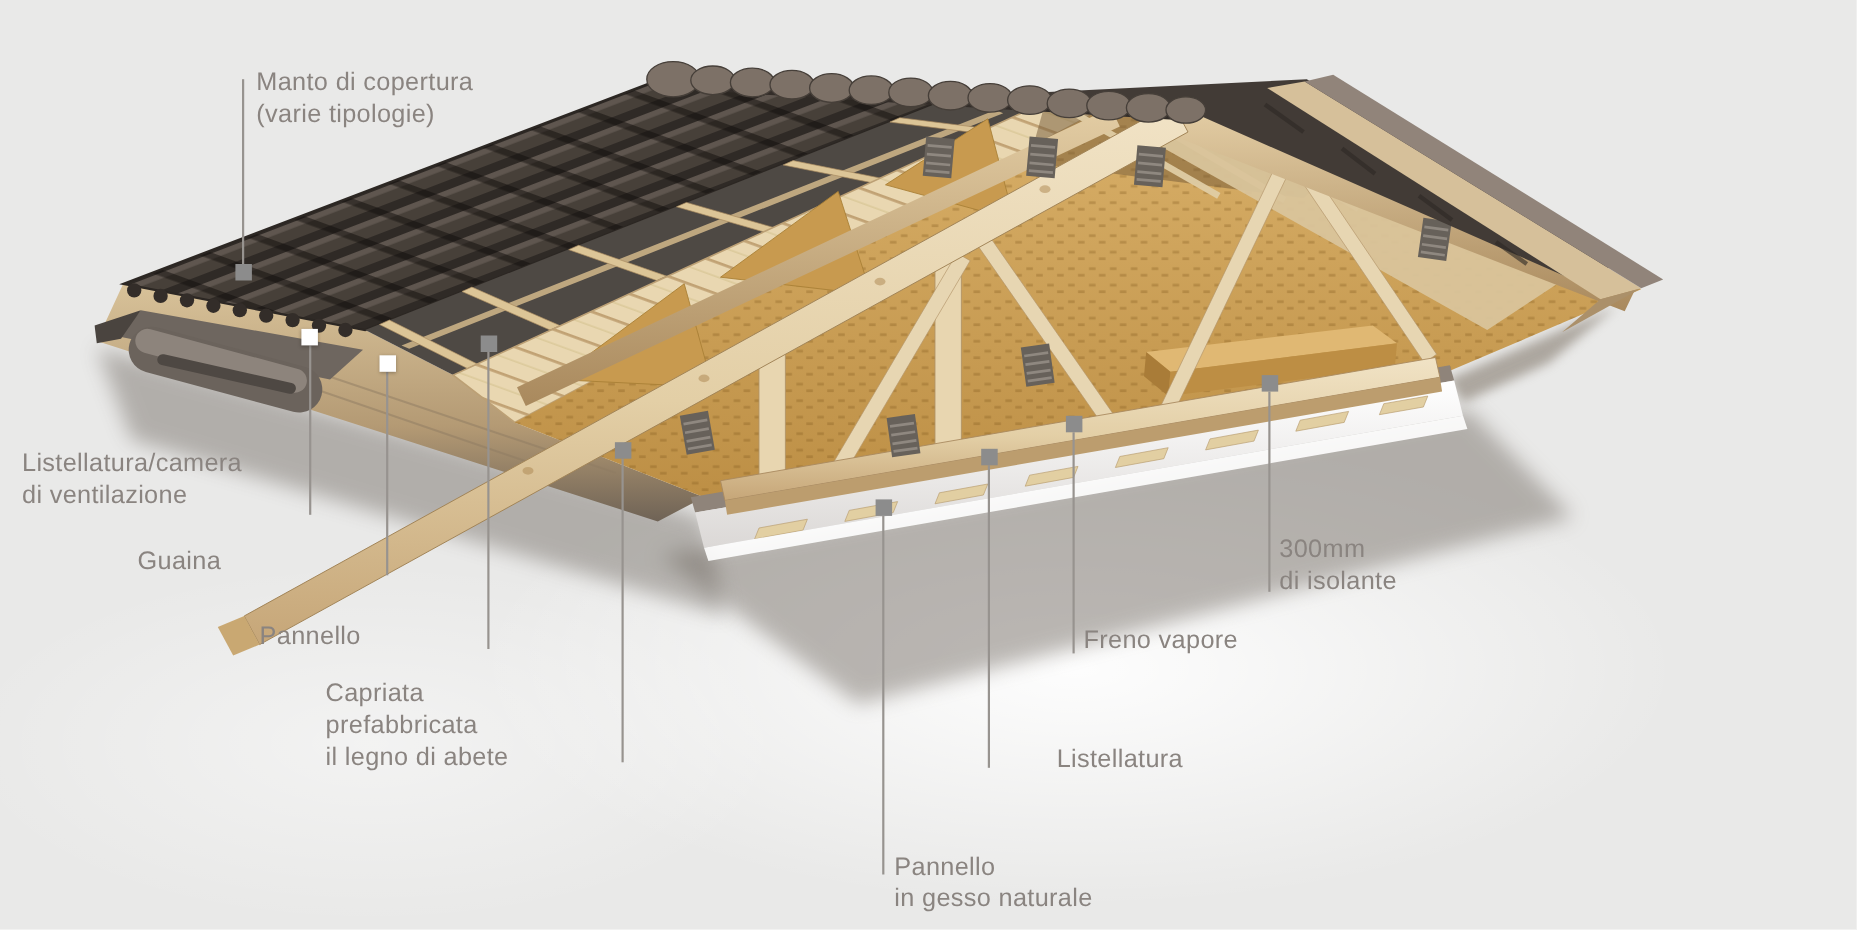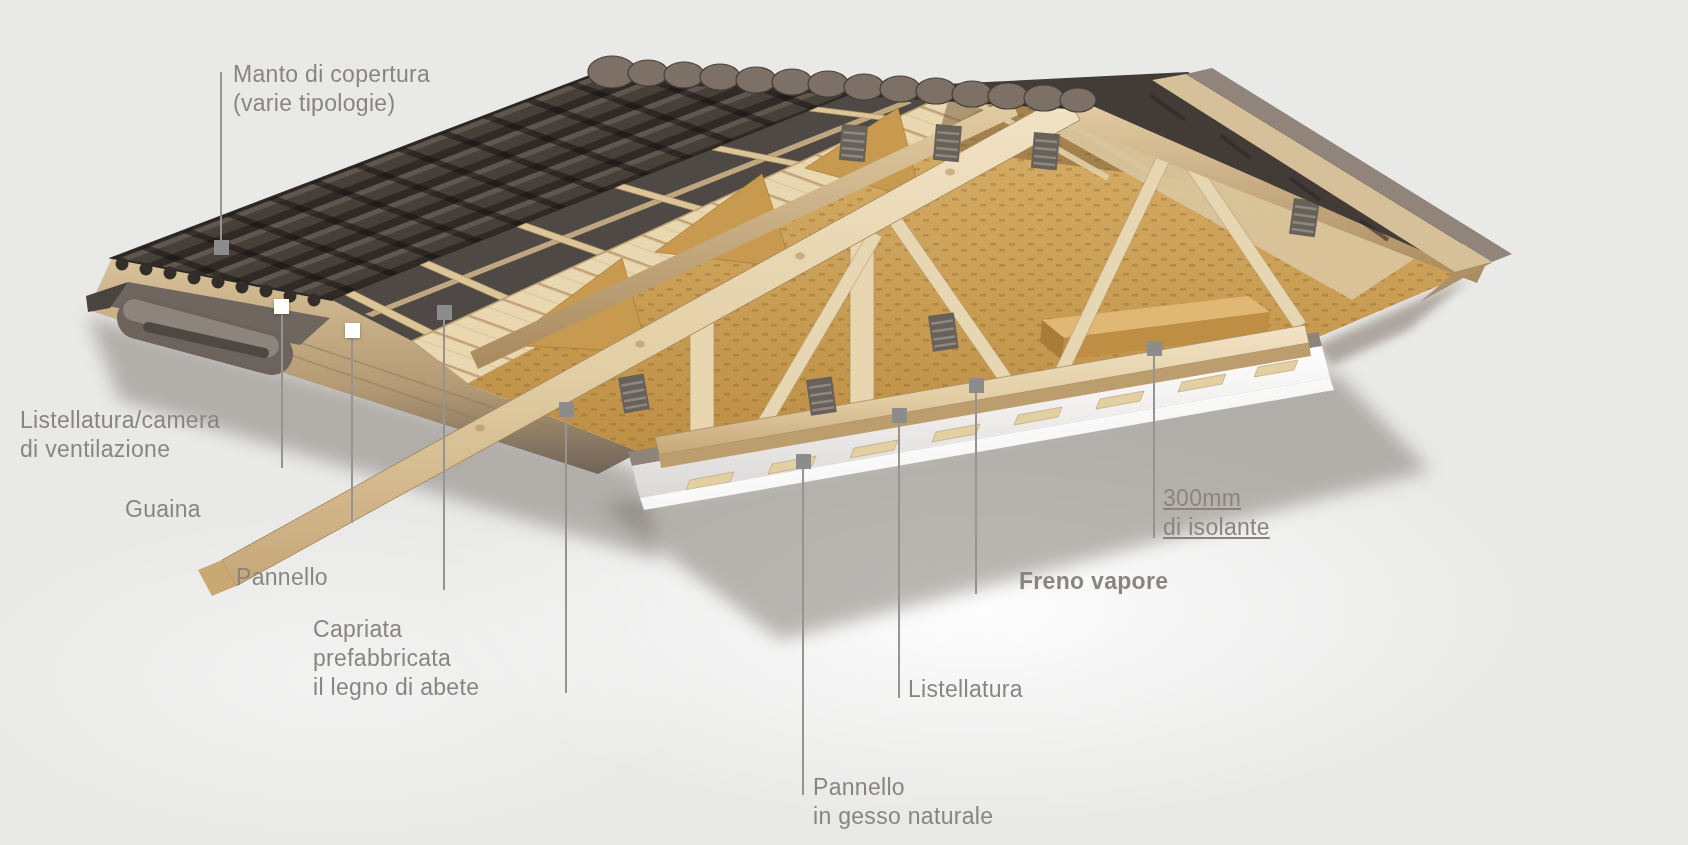--- a/index.html
+++ b/index.html
@@ -281,42 +281,42 @@
 
     <div class="callout">
       <div class="leader" style="left:443px;top:320px;height:270px;"></div>
       <div class="marker gray" style="left:437px;top:305px;"></div>
       <div class="label r" style="left:236px;top:563px;width:200px;">Pannello</div>
     </div>
 
     <div class="callout">
       <div class="leader" style="left:565px;top:417px;height:276px;"></div>
       <div class="marker gray" style="left:559px;top:402px;"></div>
-      <div class="label r" style="left:313px;top:615px;width:258px;">Capriata
+      <div class="label r" style="left:296px;top:615px;width:258px;">Capriata
 prefabbricata
 il legno di abete</div>
     </div>
 
     <div class="callout">
       <div class="leader" style="left:1153px;top:356px;height:182px;"></div>
       <div class="marker gray" style="left:1147px;top:341px;"></div>
-      <div class="label" style="left:1163px;top:484px;width:200px;text-decoration:underline;">300mm
+      <div class="label" style="left:1163px;top:484px;width:200px;">300mm
 di isolante</div>
     </div>
 
     <div class="callout">
       <div class="leader" style="left:975px;top:393px;height:201px;"></div>
       <div class="marker gray" style="left:969px;top:378px;"></div>
-      <div class="label" style="left:1019px;top:567px;width:220px;font-weight:bold;">Freno vapore</div>
+      <div class="label" style="left:985px;top:567px;width:220px;">Freno vapore</div>
     </div>
 
     <div class="callout">
       <div class="leader" style="left:898px;top:423px;height:275px;"></div>
       <div class="marker gray" style="left:892px;top:408px;"></div>
-      <div class="label" style="left:908px;top:675px;width:220px;">Listellatura</div>
+      <div class="label" style="left:908px;top:675px;width:220px;text-align:center;">Listellatura</div>
     </div>
 
     <div class="callout">
       <div class="leader" style="left:802px;top:469px;height:326px;"></div>
       <div class="marker gray" style="left:796px;top:454px;"></div>
       <div class="label" style="left:813px;top:743px;width:260px;margin-top:30px;">Pannello
 in gesso naturale</div>
     </div>
 
   </div>

